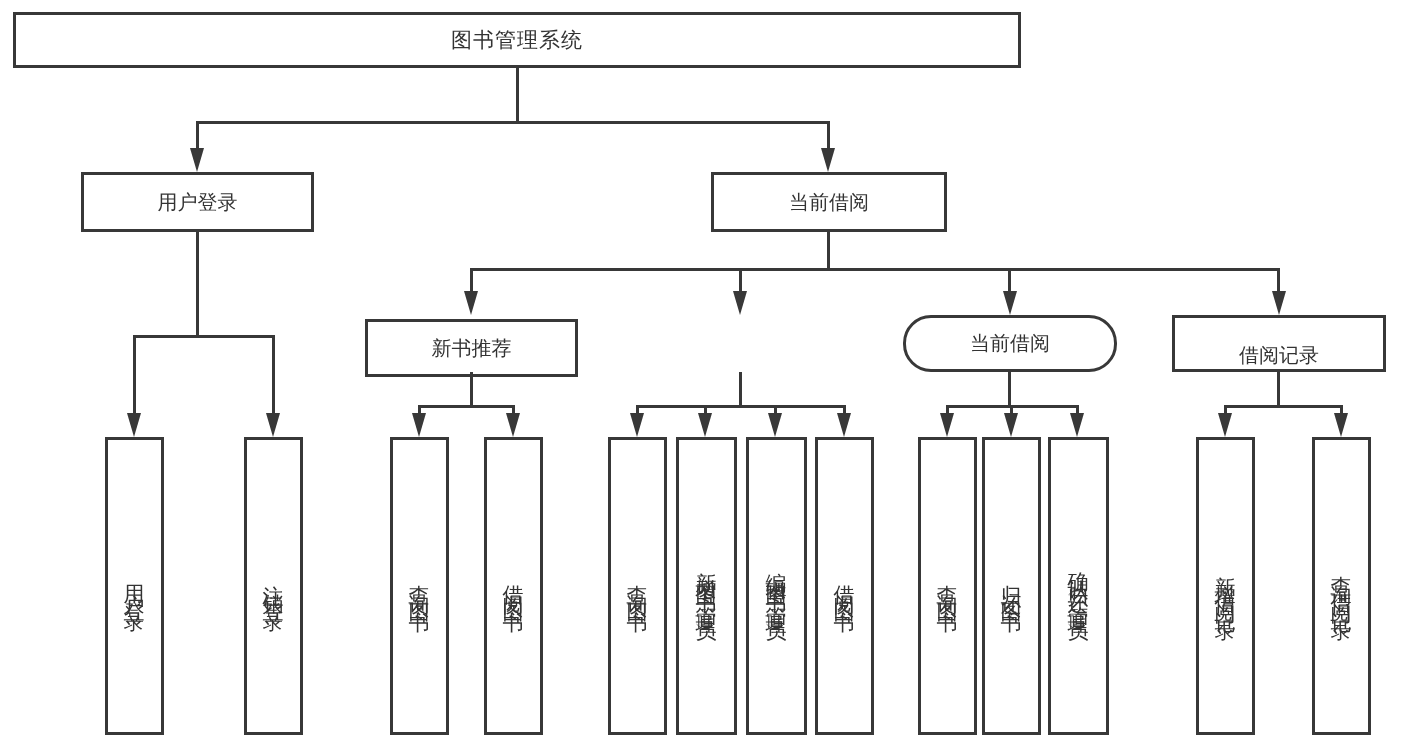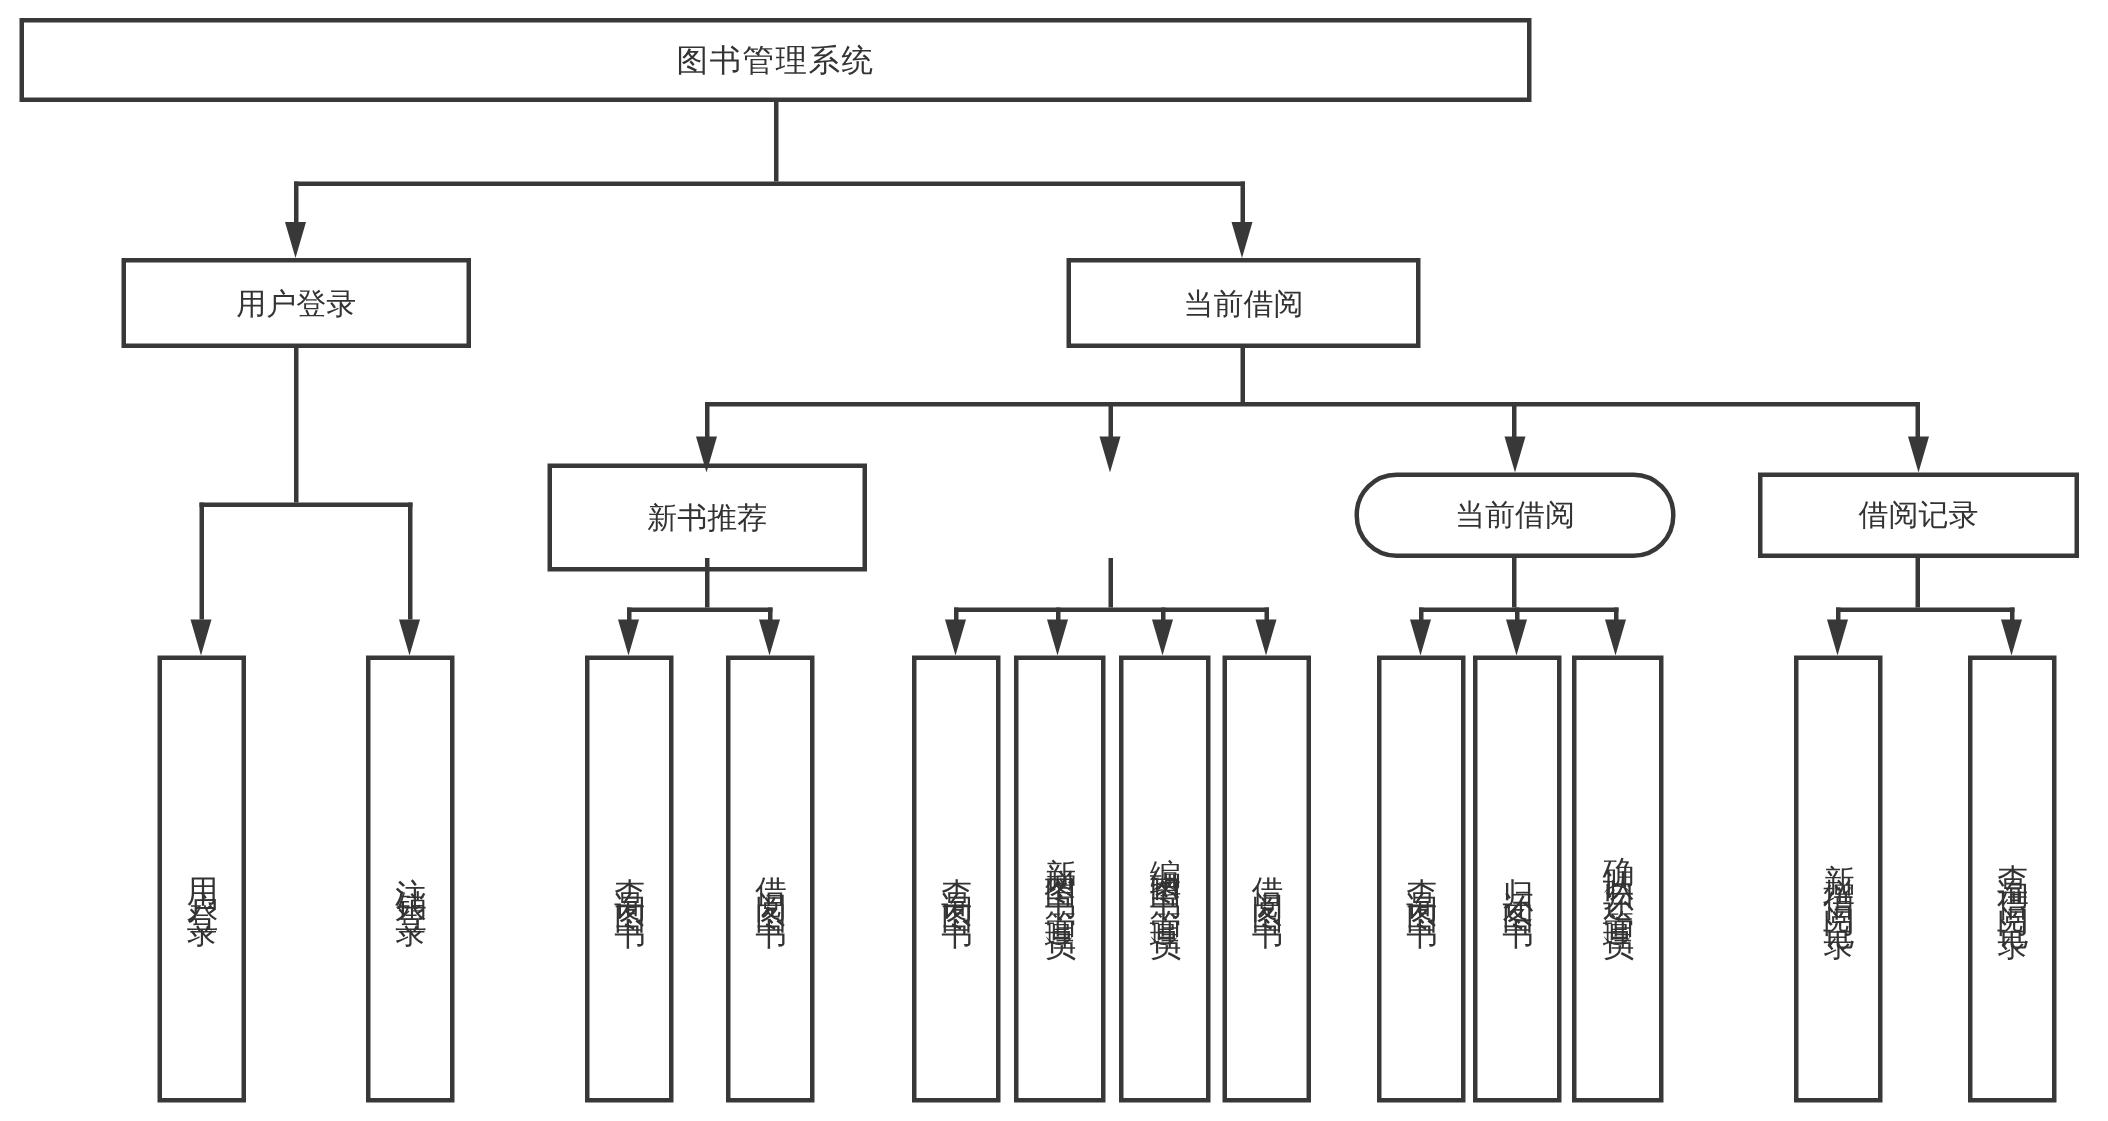--- a/index.html
+++ b/index.html
@@ -40,27 +40,27 @@
     <span class="lbl">图书管理系统</span>
   </div>
 
   <div class="box" style="left:81px; top:172px; width:233px; height:60px;">
     <span class="lbl">用户登录</span>
   </div>
   <div class="box" style="left:711px; top:172px; width:236px; height:60px;">
     <span class="lbl">当前借阅</span>
   </div>
 
-  <div class="box" style="left:365px; top:309px; width:213px; height:72px;">
+  <div class="box" style="left:365px; top:319px; width:213px; height:58px;">
     <span class="lbl">新书推荐</span>
   </div>
   <div class="box" style="left:903px; top:315px; width:214px; height:57px;border-radius:28px;">
     <span class="lbl">当前借阅</span>
   </div>
-  <div class="box" style="left:1172px; top:315px; width:214px; height:57px;">
+  <div class="box" style="left:1172px; top:315px; width:214px; height:57px;align-items:flex-end;">
     <span class="lbl">借阅记录</span>
   </div>
 
   <div class="box" style="left:105px; top:437px; width:59px; height:298px;">
     <span class="vlbl">用户登录</span>
   </div>
   <div class="box" style="left:244px; top:437px; width:59px; height:298px;">
     <span class="vlbl">注销登录</span>
   </div>
 

